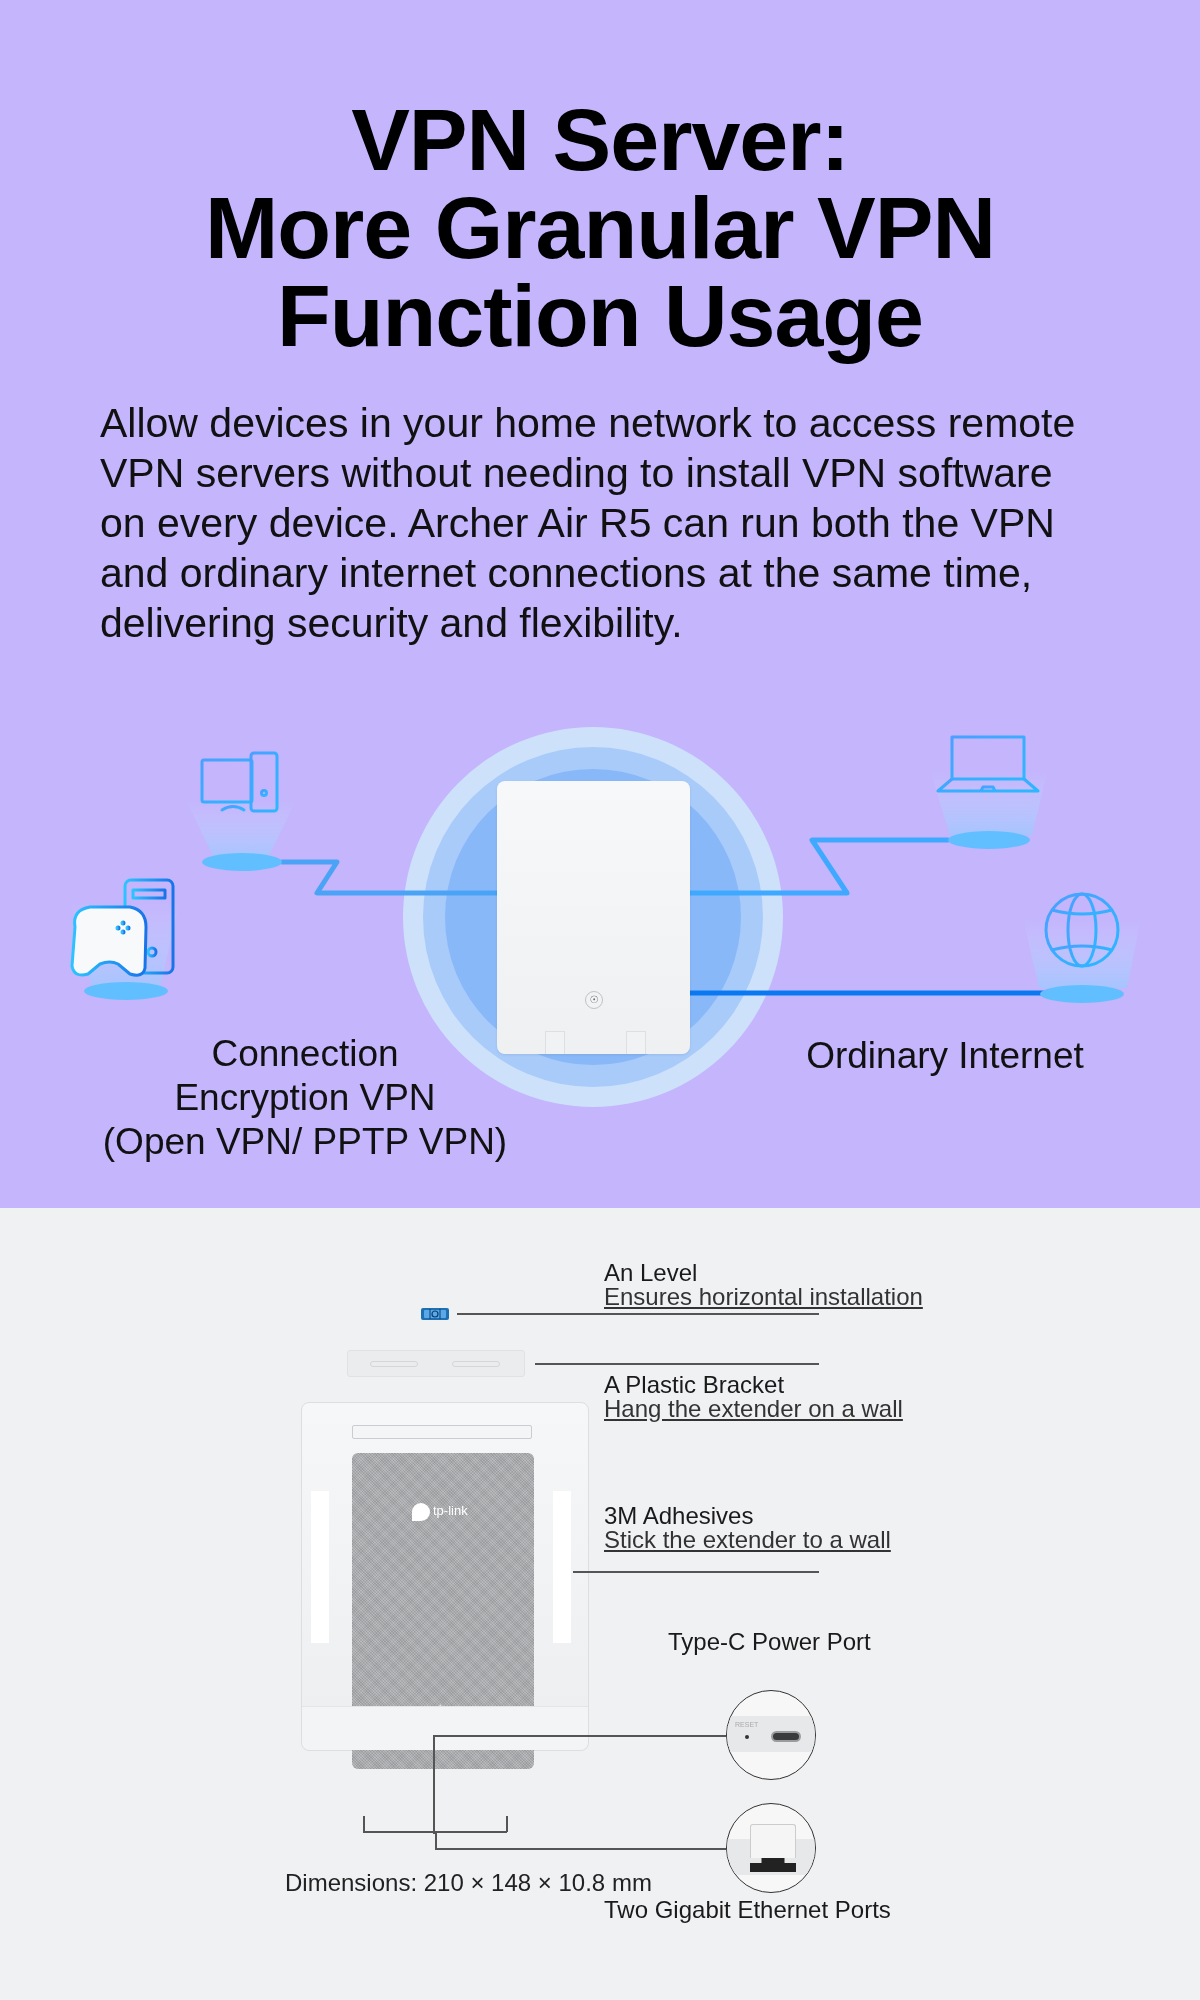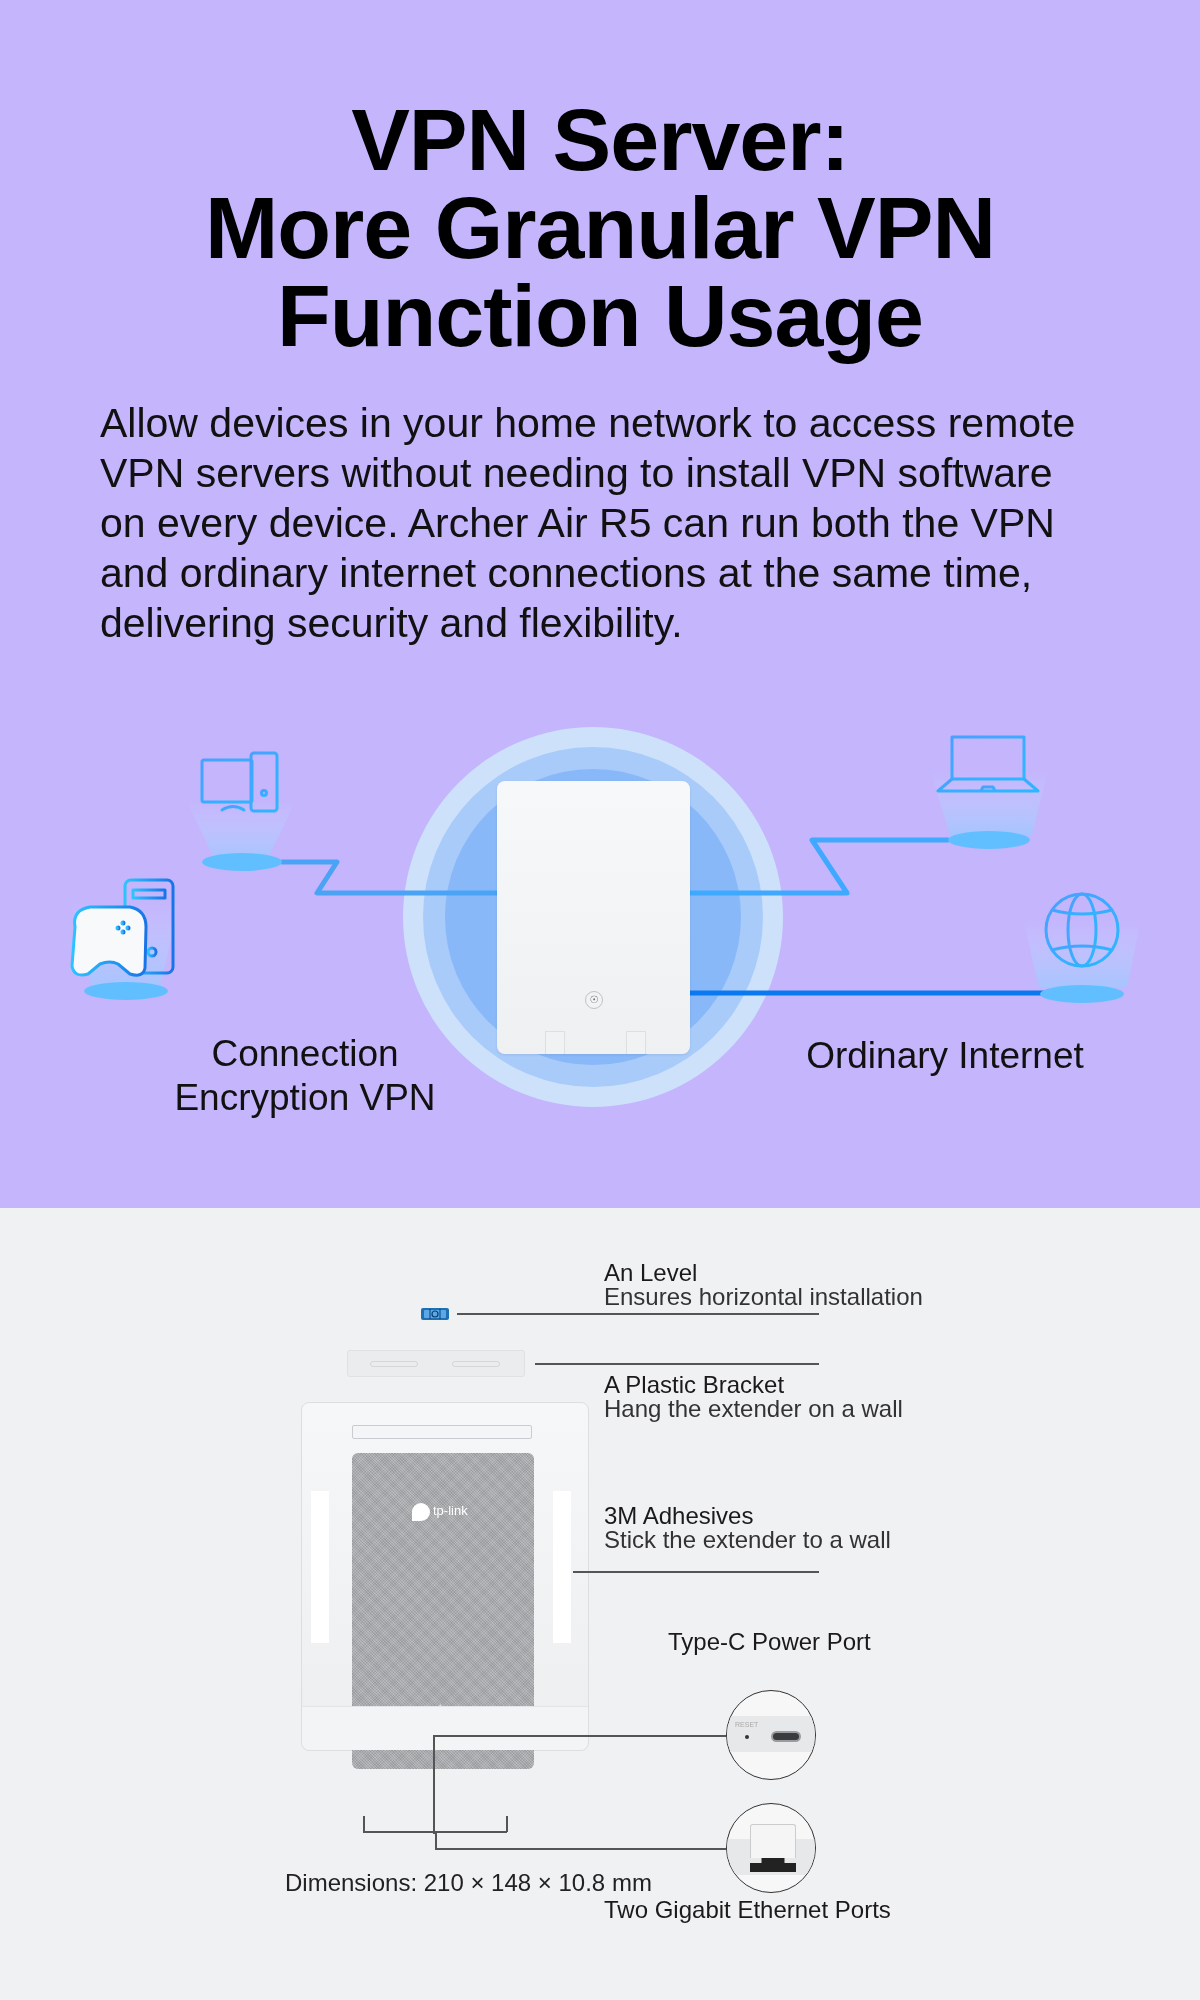--- a/index.html
+++ b/index.html
@@ -21,21 +21,21 @@
 
   .label { position: absolute; font-size: 37px; line-height: 44px; color: #111; text-align: center; }
   .label .line { display: block; }
   .label-vpn { left: 80px; top: 1032px; width: 450px; }
   .label-internet { left: 770px; top: 1034px; width: 350px; }
 
   
   .bottom { position: absolute; left: 0; top: 1208px; width: 1200px; height: 792px; background: #f0f1f3; }
   .callout { position: absolute; font-size: 24px; line-height: 24px; color: #222; }
   .callout .c-title { display: block; color: #1a1a1a; }
-  .callout .c-sub { display: block; color: #333; }
+  .callout .c-sub { display: block; color: #333; text-decoration: underline; }
   .leader { position: absolute; height: 1.5px; background: #555; }
   .vleader { position: absolute; width: 1.5px; background: #555; }
 
   .wall-plate { position: absolute; left: 301px; top: 194px; width: 288px; height: 349px; background: linear-gradient(180deg,#f6f7f8,#eceef0); border: 1px solid #dcdfe2; border-radius: 8px; }
   .plate-slot { position: absolute; left: 50px; top: 22px; width: 180px; height: 14px; border: 1px solid #c9ccd0; border-radius: 2px; background: #f4f5f6; }
   .adhesive { position: absolute; top: 88px; width: 18px; height: 152px; background: #fff; }
   .fabric { position: absolute; left: 50px; top: 50px; width: 182px; height: 316px; border-radius: 6px; background:
       repeating-linear-gradient(45deg, rgba(255,255,255,0.10) 0 1px, rgba(0,0,0,0.05) 1px 2px),
       repeating-linear-gradient(-45deg, rgba(255,255,255,0.08) 0 1px, rgba(0,0,0,0.04) 1px 2px),
       #a9abae; }
@@ -163,20 +163,21 @@
     <div class="device-panel">
       <div class="device-logo">☉</div>
       <div class="device-tab" style="left:48px"></div>
       <div class="device-tab" style="left:129px"></div>
     </div>
   </div>
 
   <div class="label label-vpn">
     <span class="line">Connection</span>
     <span class="line">Encryption VPN</span>
+    <span class="line">(Open VPN/ PPTP VPN)</span>
   </div>
   <div class="label label-internet">Ordinary Internet</div>
 </section>
 
 <section class="bottom">
 
   <svg class="level-icon" style="top:100px" width="28" height="12" viewBox="0 0 28 12">
     <rect x="0" y="0" width="28" height="12" rx="2" fill="#1f6fb3"></rect>
     <rect x="3" y="2" width="22" height="8" rx="1" fill="#5aa8e6"></rect>
     <circle cx="14" cy="6" r="3" fill="none" stroke="#0c3f74" stroke-width="1.2"></circle>

